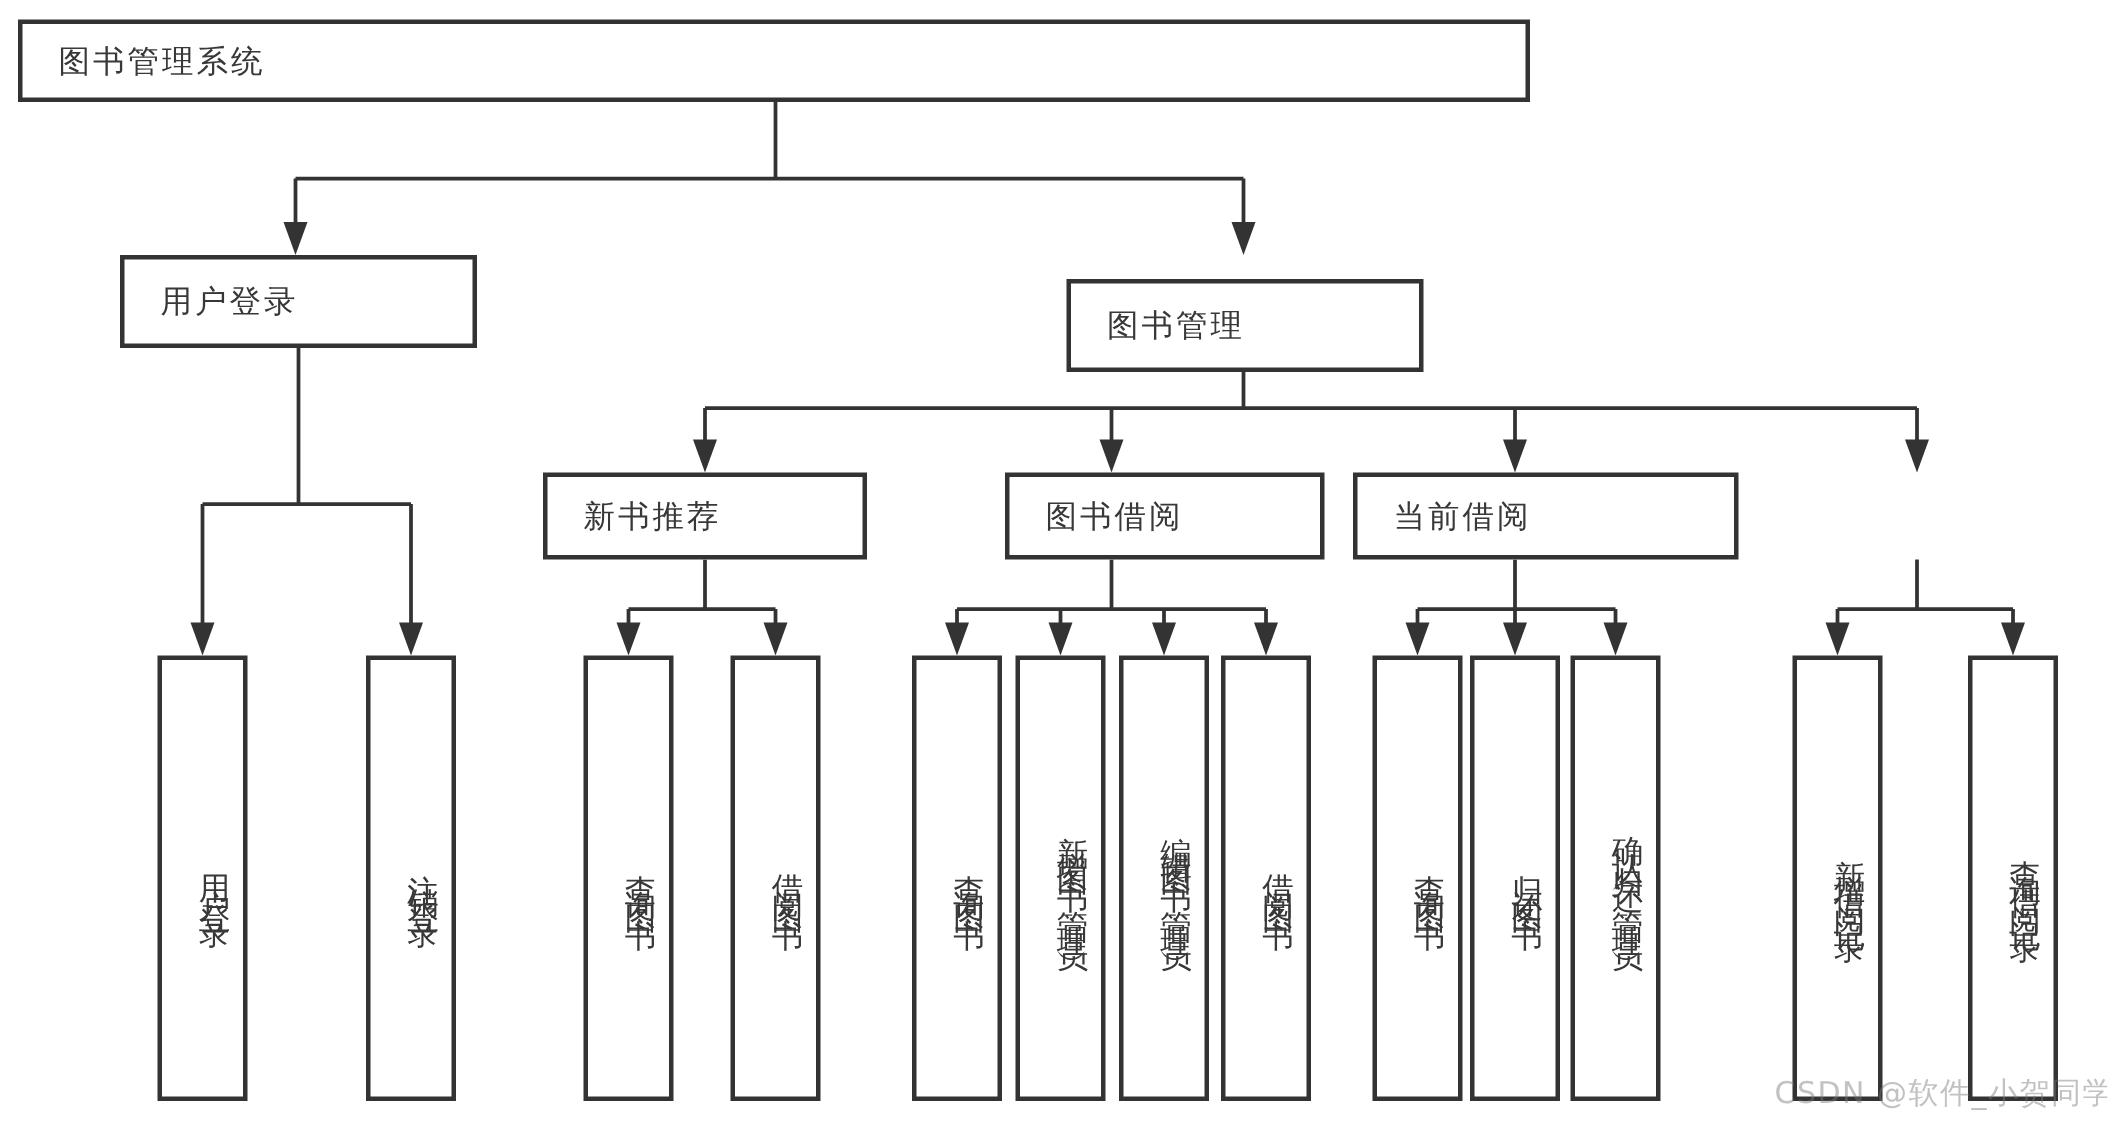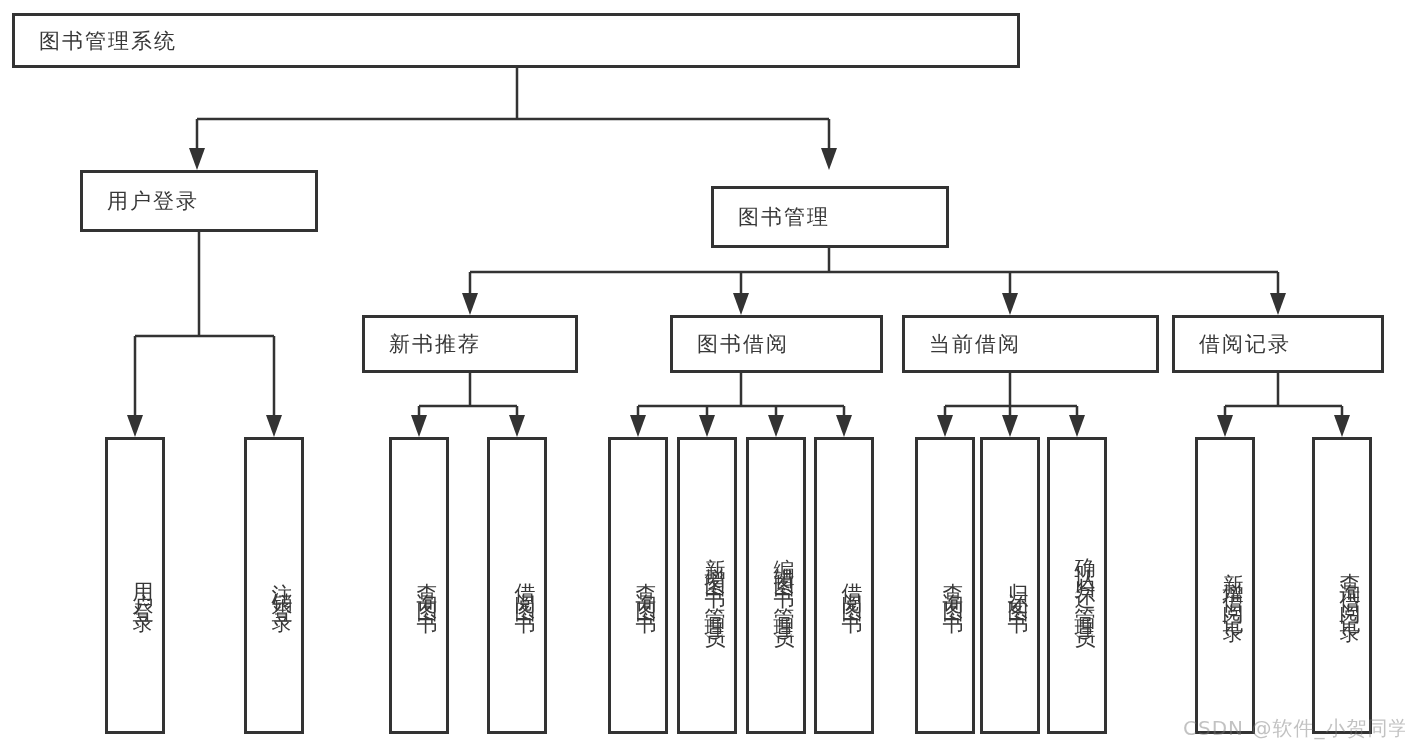--- a/index.html
+++ b/index.html
@@ -159,23 +159,20 @@
 
   <div class="node n-newrec">
     <span class="hlabel">新书推荐</span>
   </div>
   <div class="node n-borrow">
     <span class="hlabel">图书借阅</span>
   </div>
   <div class="node n-currnt">
     <span class="hlabel">当前借阅</span>
   </div>
-  <div class="node n-record">
-    <span class="hlabel">借阅记录</span>
-  </div>
 
   <div class="node leaf l1">
     <span class="vlabel">用户登录</span>
   </div>
   <div class="node leaf l2">
     <span class="vlabel">注销登录</span>
   </div>
   <div class="node leaf l3">
     <span class="vlabel">查询图书</span>
   </div>

